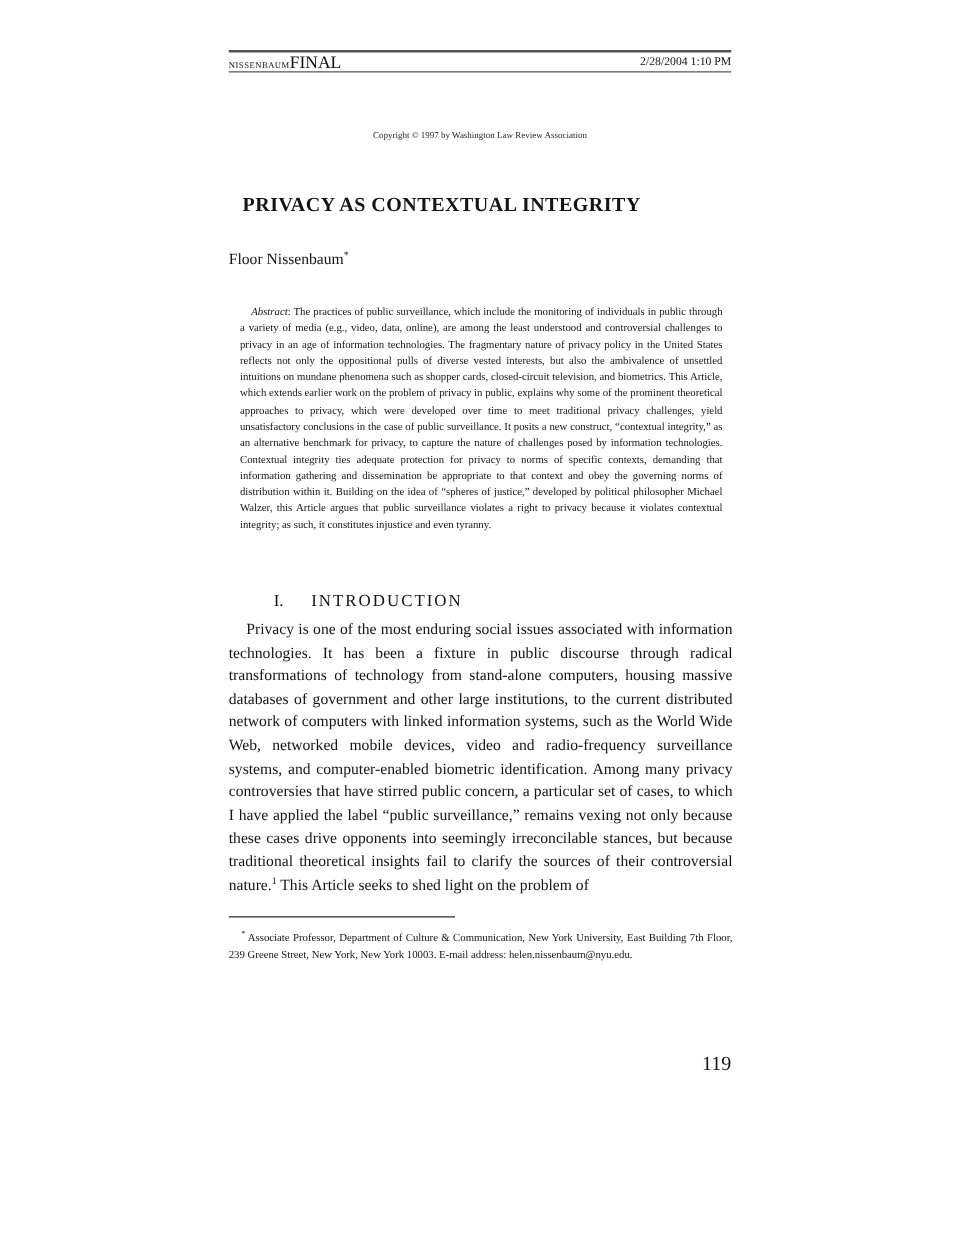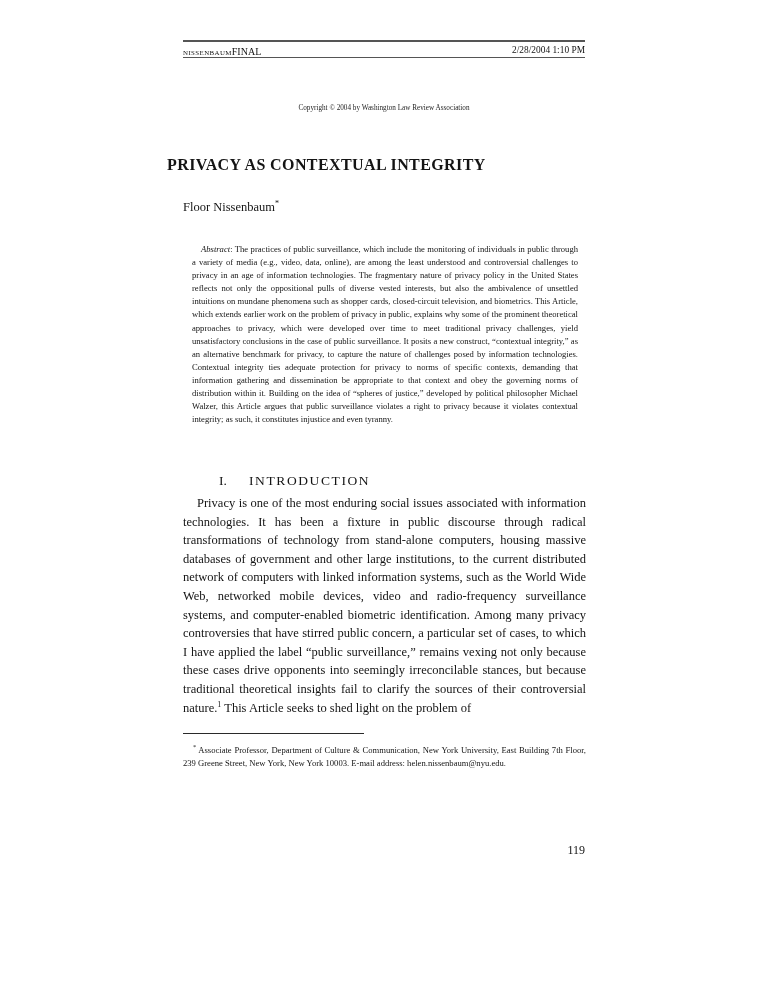--- a/index.html
+++ b/index.html
@@ -20,38 +20,38 @@
     right: 183px;
     top: 40px;
     border-top: 2px solid #555;
     border-bottom: 1px solid #555;
     display: flex;
     justify-content: space-between;
     align-items: center;
     height: 15px;
   }
   .hdr-left .sc { font-size: 6.9px; letter-spacing: 0.4px; }
-  .hdr-left .suffix { font-size: 10px; }
+  .hdr-left .suffix { font-size: 14px; }
   .hdr-right { font-size: 9.4px; }
 
   
   .copyright {
     position: absolute;
     top: 104px;
     left: 0;
     width: 768px;
     text-align: center;
     font-size: 7.2px;
     color: #1f1f1f;
   }
 
   
   .title {
     position: absolute;
-    left: 167px;
+    left: 194px;
     top: 156px;
     font-size: 16px;
     font-weight: bold;
     letter-spacing: 0.4px;
   }
   .author {
     position: absolute;
     left: 183px;
     top: 199px;
     font-size: 12.5px;
@@ -114,36 +114,36 @@
     text-align: justify;
   }
   .fn-par { margin: 0 0 2px 0; text-indent: 10px; }
   .fn-par sup { font-size: 6.5px; line-height: 0; margin-right: 2px; }
 
   
   .page-num {
     position: absolute;
     top: 843px;
     right: 183px;
-    font-size: 12px;
+    font-size: 16px;
   }
 </style>
 </head>
 <body>
 
 <div class="page">
 
   <div class="running-header">
     <div class="hdr-left">
       <span class="sc">NISSENBAUM</span><span class="suffix">FINAL</span>
     </div>
     <div class="hdr-right">2/28/2004 1:10 PM</div>
   </div>
 
-  <div class="copyright">Copyright © 2004 by Washington Law Review Association</div>
+  <div class="copyright">Copyright © 1997 by Washington Law Review Association</div>
 
   <h1 class="title" style="margin:0;">PRIVACY AS CONTEXTUAL INTEGRITY</h1>
 
   <div class="author">
     <span>Floor Nissenbaum</span><sup>*</sup>
   </div>
 
   <p class="abstract" style="margin:0;">
     <span class="label">Abstract</span><span>: The practices of public surveillance, which include the monitoring of individuals in public through a variety of media (e.g., video, data, online), are among the least understood and controversial challenges to privacy in an age of information technologies. The fragmentary nature of privacy policy in the United States reflects not only the oppositional pulls of diverse vested interests, but also the ambivalence of unsettled intuitions on mundane phenomena such as shopper cards, closed-circuit television, and biometrics. This Article, which extends earlier work on the problem of privacy in public, explains why some of the prominent theoretical approaches to privacy, which were developed over time to meet traditional privacy challenges, yield unsatisfactory conclusions in the case of public surveillance. It posits a new construct, “contextual integrity,” as an alternative benchmark for privacy, to capture the nature of challenges posed by information technologies. Contextual integrity ties adequate protection for privacy to norms of specific contexts, demanding that information gathering and dissemination be appropriate to that context and obey the governing norms of distribution within it. Building on the idea of “spheres of justice,” developed by political philosopher Michael Walzer, this Article argues that public surveillance violates a right to privacy because it violates contextual integrity; as such, it constitutes injustice and even tyranny.</span>
   </p>

